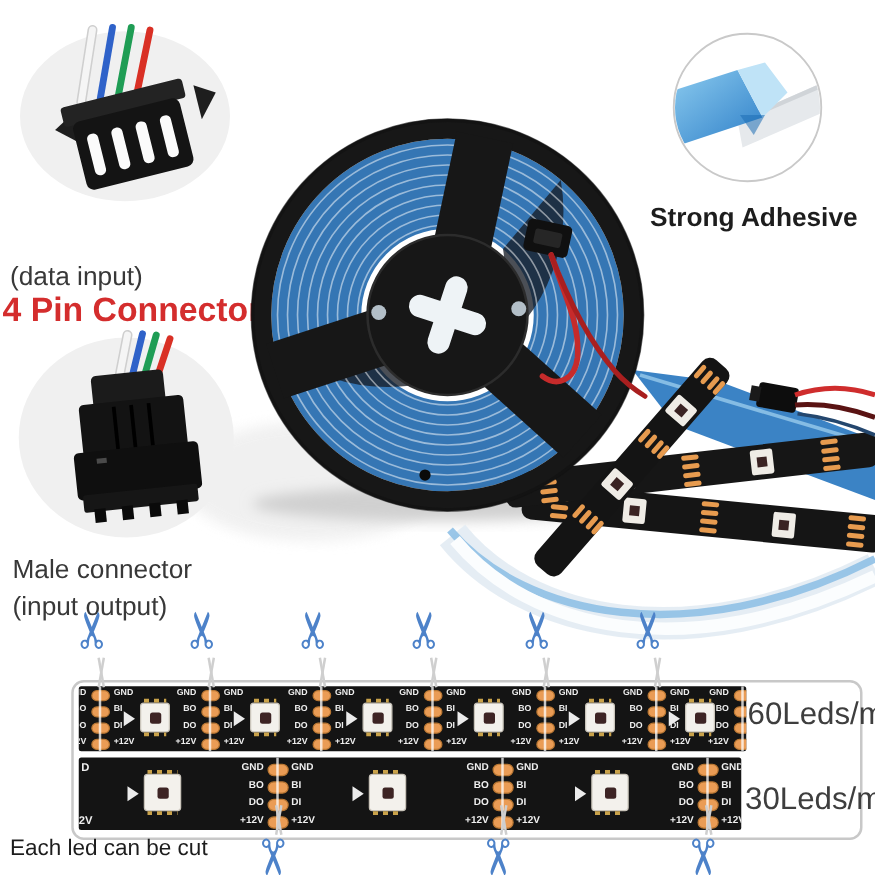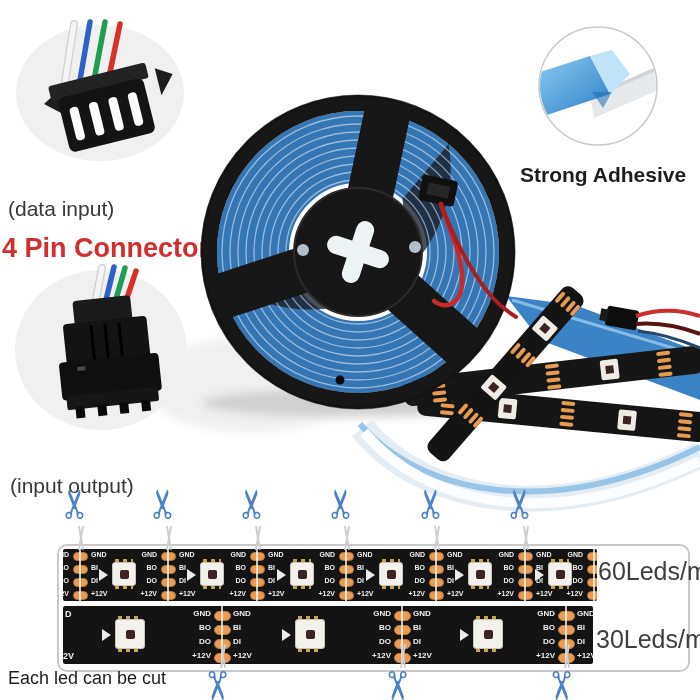--- a/index.html
+++ b/index.html
@@ -203,21 +203,21 @@
       <polygon points="40,72 58,62 58,88" fill="#1e1e1e"></polygon>
       <polygon points="156,64 172,74 156,92" fill="#1e1e1e"></polygon>
       <rect x="48" y="56" width="100" height="16" rx="3" fill="#232323"></rect>
       <rect x="54" y="70" width="88" height="56" rx="6" fill="#141414"></rect>
       <rect x="63" y="82" width="9" height="34" rx="4" fill="#fbfbfb"></rect>
       <rect x="83" y="82" width="9" height="34" rx="4" fill="#fbfbfb"></rect>
       <rect x="103" y="82" width="9" height="34" rx="4" fill="#fbfbfb"></rect>
       <rect x="123" y="82" width="9" height="34" rx="4" fill="#fbfbfb"></rect>
     </g>
   </svg>
-  <div class="cap" style="left:8px;top:196px">(data input)</div>
+  <div class="cap" style="left:8px;top:209px">(data input)</div>
 
   <div class="red-title" style="left:2px;top:233px">4 Pin Connector</div>
 
   <svg class="abs" style="left:6px;top:264px;z-index:2" width="190" height="172" viewBox="0 0 190 172">
     <ellipse cx="95" cy="86" rx="86" ry="80" fill="#f0f0f0"></ellipse>
     <g stroke-linecap="round">
       <path d="M96,4 L89,40" stroke="#cfcfcf" stroke-width="8" fill="none"></path>
       <path d="M96,4 L89,40" stroke="#f5f5f5" stroke-width="5.5" fill="none"></path>
       <path d="M108,3 L99,40" stroke="#2f62c9" stroke-width="5.5" fill="none"></path>
       <path d="M119,4 L108,42" stroke="#1f9d55" stroke-width="5.5" fill="none"></path>
@@ -231,20 +231,21 @@
       <line x1="116" y1="60" x2="116" y2="94" stroke="#000" stroke-width="3"></line>
       <rect x="52" y="94" width="100" height="38" rx="4" fill="#0f0f0f"></rect>
       <rect x="56" y="128" width="92" height="14" rx="2" fill="#161616"></rect>
       <rect x="64" y="140" width="9" height="11" fill="#0a0a0a"></rect>
       <rect x="86" y="140" width="9" height="11" fill="#0a0a0a"></rect>
       <rect x="108" y="140" width="9" height="11" fill="#0a0a0a"></rect>
       <rect x="130" y="140" width="9" height="11" fill="#0a0a0a"></rect>
       <rect x="70" y="100" width="8" height="4" fill="#4a4a4a"></rect>
     </g>
   </svg>
+  <div class="cap" style="left:10px;top:443px">Male connector</div>
   <div class="cap" style="left:10px;top:473px">(input output)</div>
 
   <svg class="abs" style="left:532px;top:22px;z-index:2" width="140" height="140" viewBox="0 0 140 140">
     <defs>
         <clipPath id="clipC">
           <circle cx="66" cy="64" r="58"></circle>
         </clipPath>
       </defs>
     <circle cx="66" cy="64" r="59" fill="#ffffff" stroke="#c9c9c9" stroke-width="1.5"></circle>
     <g clip-path="url(#clipC)">

